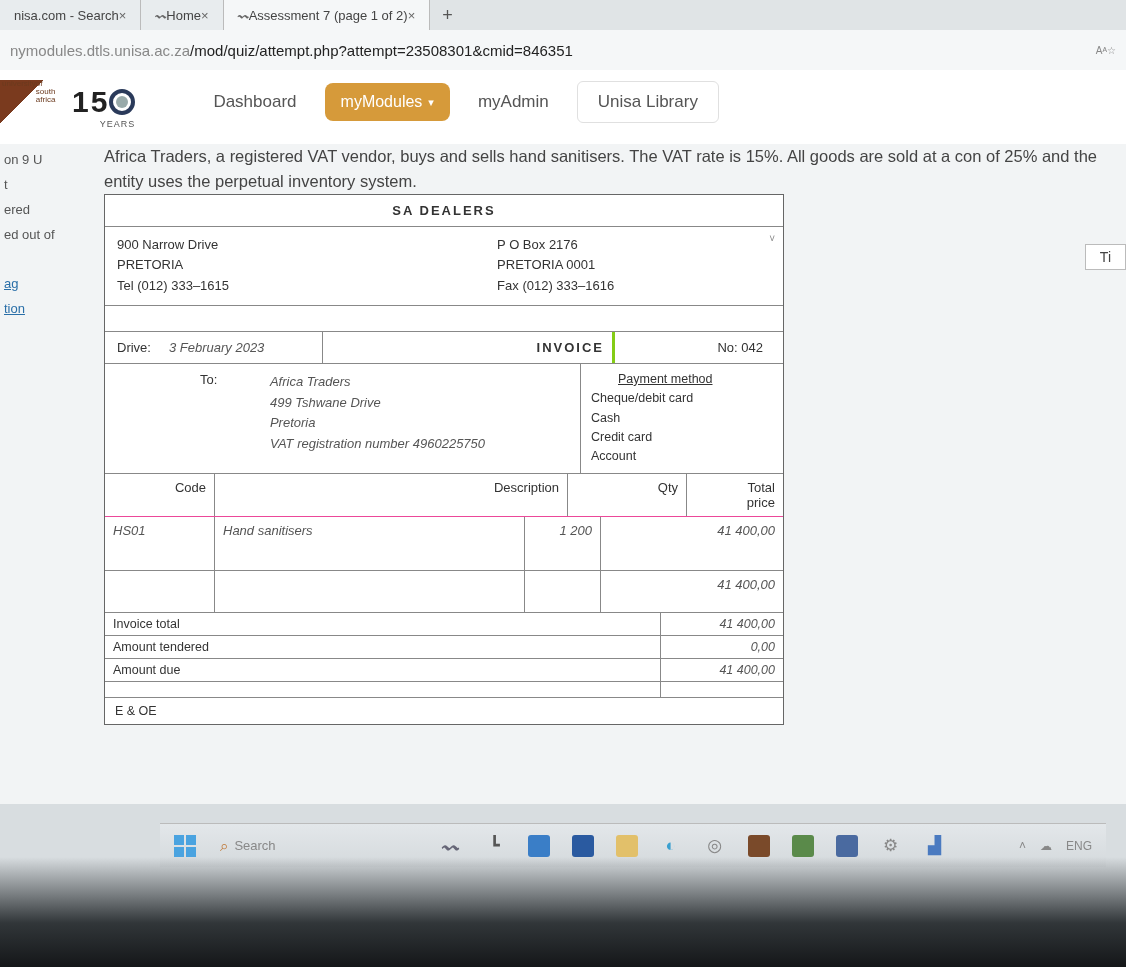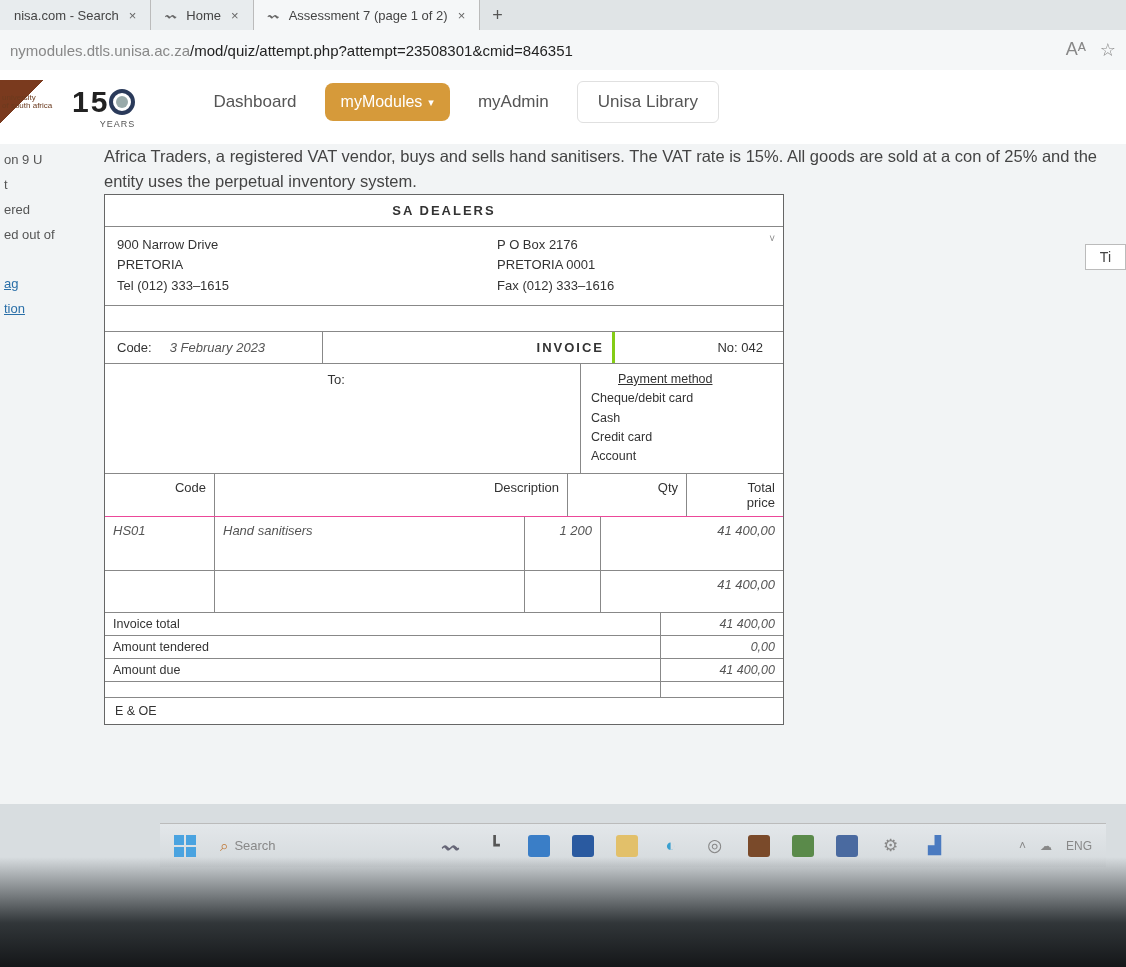--- a/index.html
+++ b/index.html
@@ -17,21 +17,20 @@
     height: 30px;
     background: #e0e4e6;
     display: flex;
     align-items: center;
     font-size: 13px;
     color: #444;
   }
   .tab {
     display: flex;
     align-items: center;
-    gap: 10px;
     padding: 0 14px;
     height: 100%;
     border-right: 1px solid #bbb;
     background: #e8ecee;
   }
   .tab.active { background: #f5f7f8; }
   .tab .close { color: #666; cursor: pointer; }
   .tab .fav { font-size: 11px; color: #666; }
   .new-tab { padding: 0 12px; font-size: 18px; color: #555; cursor: pointer; }
 
@@ -40,35 +39,35 @@
     height: 40px;
     background: #f5f7f8;
     display: flex;
     align-items: center;
     padding: 0 10px;
     font-size: 15px;
     color: #555;
   }
   .addr-bar .url-dark { color: #222; }
   .addr-bar .url-rest { color: #888; }
-  .addr-right { margin-left: auto; display: flex; gap: 14px; color: #888; font-size: 18px; }
+  .addr-right { margin-left: auto; display: flex; color: #888; font-size: 10px; }
 
   
   .site-header {
     background: #fff;
     display: flex;
     align-items: center;
     gap: 18px;
     padding: 10px 18px 20px 0;
     border-bottom: 0;
   }
   .logo-block { display: flex; align-items: center; gap: 8px; }
   .logo-unisa {
     width: 64px; height: 44px;
-    display: flex; flex-direction: column; justify-content: center; align-items: flex-start;
+    display: flex; flex-direction: row; justify-content: center; align-items: flex-start;
     font-size: 8px; line-height: 1; color: #6b3a1e;
     padding-left: 2px;
     background: linear-gradient(135deg,#7a3a1e 0 40%, transparent 40%);
   }
   .logo-unisa span { color:#6b3a1e; }
   .logo-150 {
     font-weight: bold; font-size: 30px; color: #222;
     display: flex; align-items: center; gap: 2px;
     position: relative;
   }
@@ -297,33 +296,39 @@
           <div>P O Box 2176</div>
           <div>PRETORIA 0001</div>
           <div>Fax (012) 333–1616</div>
         </div>
       </div>
 
       <div class="spacer-row"></div>
 
       <div class="meta-row">
         <div class="c1">
-          <span class="lbl">Code:</span>
+          <span class="lbl">Drive:</span>
           <span>3 February 2023</span>
         </div>
         <div class="c2">INVOICE</div>
         <div class="c3">
           <span>No:</span>
           <span>042</span>
         </div>
       </div>
 
       <div class="to-row">
         <div class="to-left">
           <div class="lbl">To:</div>
+          <div class="body">
+            <div>Africa Traders</div>
+            <div>499 Tshwane Drive</div>
+            <div>Pretoria</div>
+            <div>VAT registration number 4960225750</div>
+          </div>
         </div>
         <div class="to-right">
           <div class="pm">Payment method</div>
           <div>Cheque/debit card</div>
           <div>Cash</div>
           <div>Credit card</div>
           <div>Account</div>
         </div>
       </div>
 

